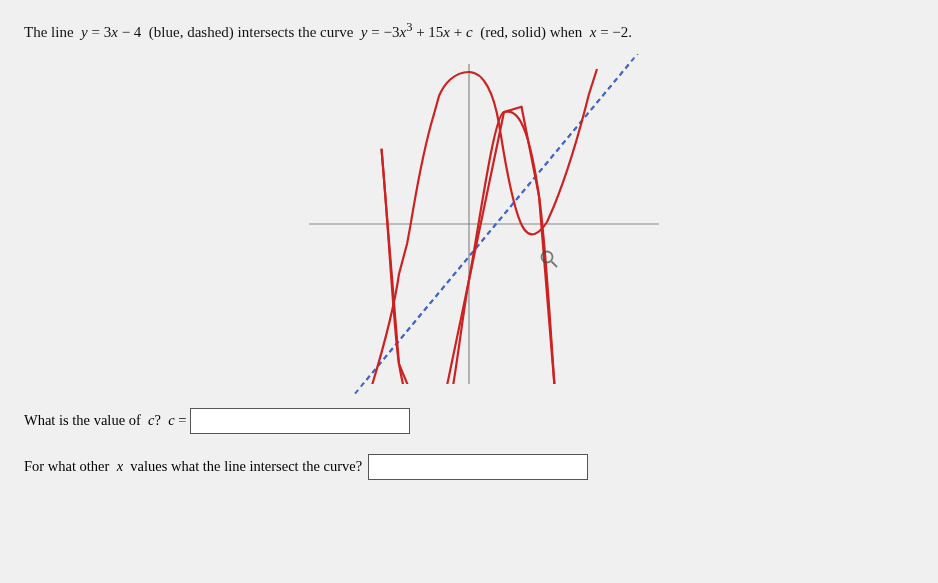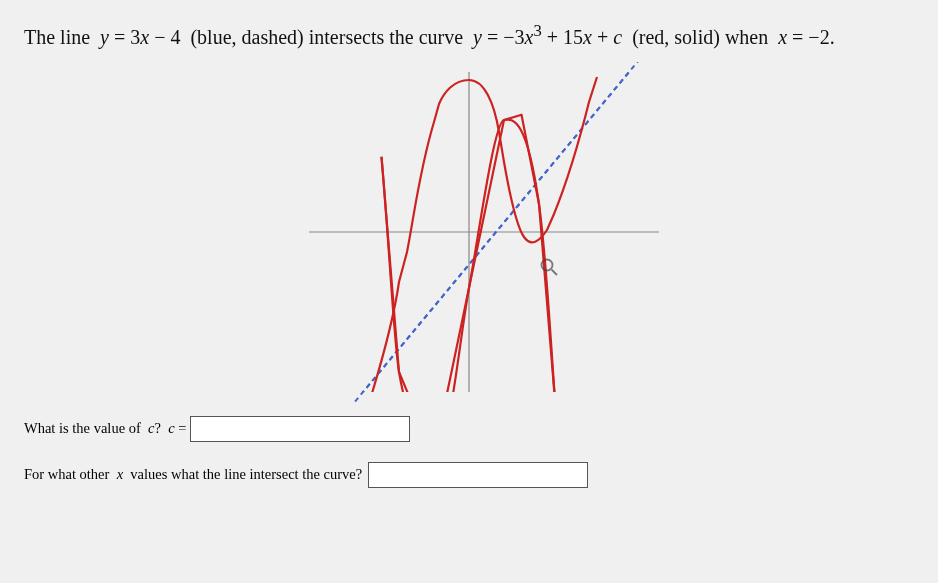--- a/index.html
+++ b/index.html
@@ -13,21 +13,21 @@
       position: relative;
     }
     .main-container {
       width: 938px;
       height: 583px;
       background: #f0f0f0;
       position: relative;
       padding: 18px 24px 18px 24px;
     }
     .problem-text {
-      font-size: 20px;
+      font-size: 15px;
       color: #111;
       line-height: 1.5;
       margin-bottom: 10px;
       font-family: 'Times New Roman', Times, serif;
     }
     .graph-area {
       width: 420px;
       height: 340px;
       margin: 0 auto;
       position: relative;

